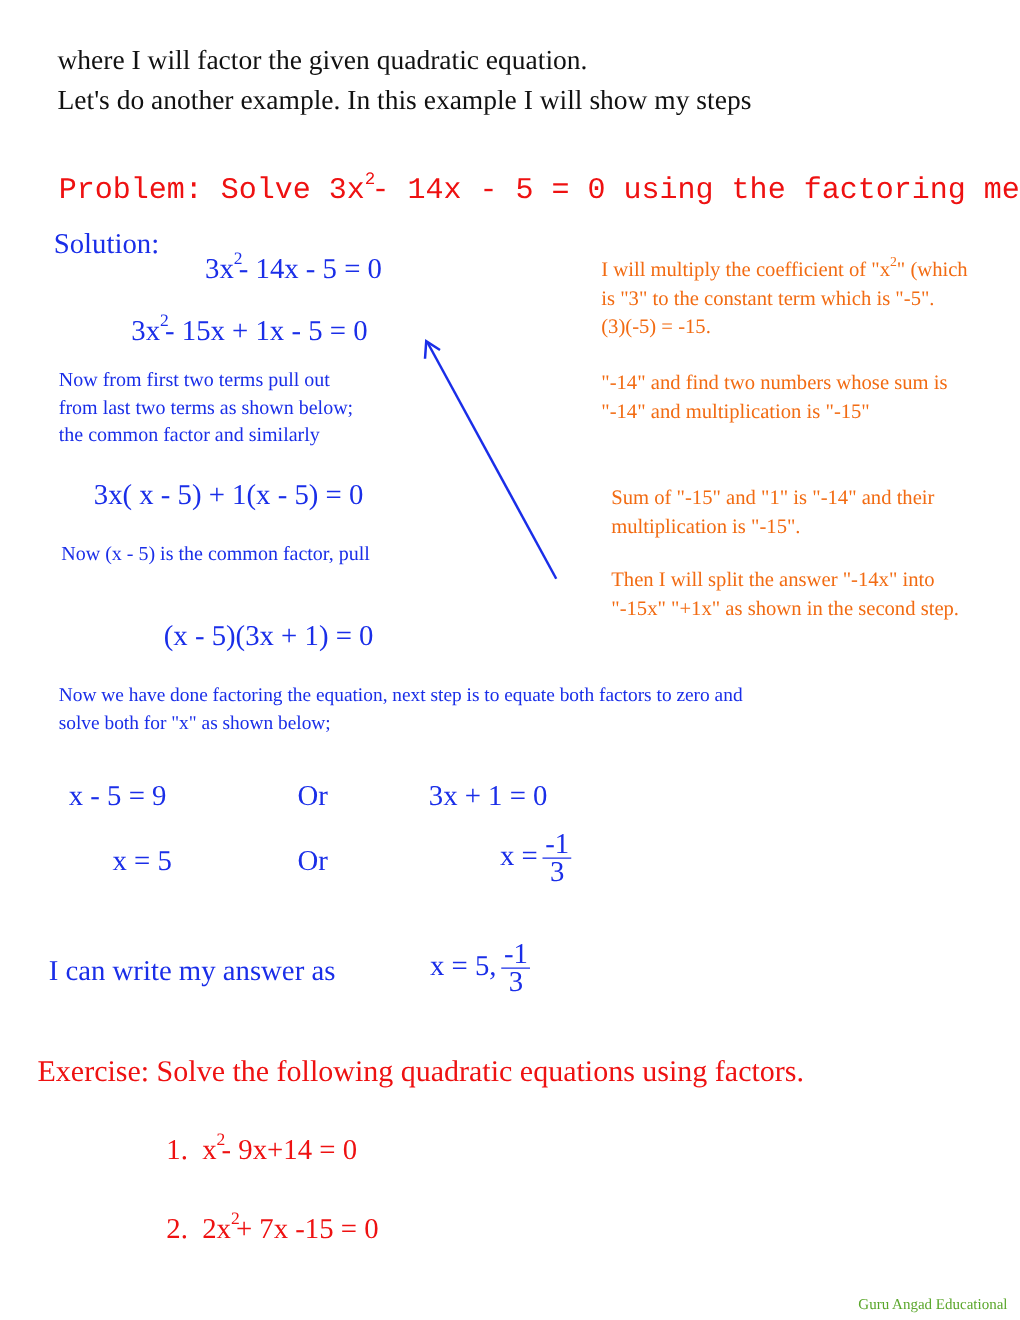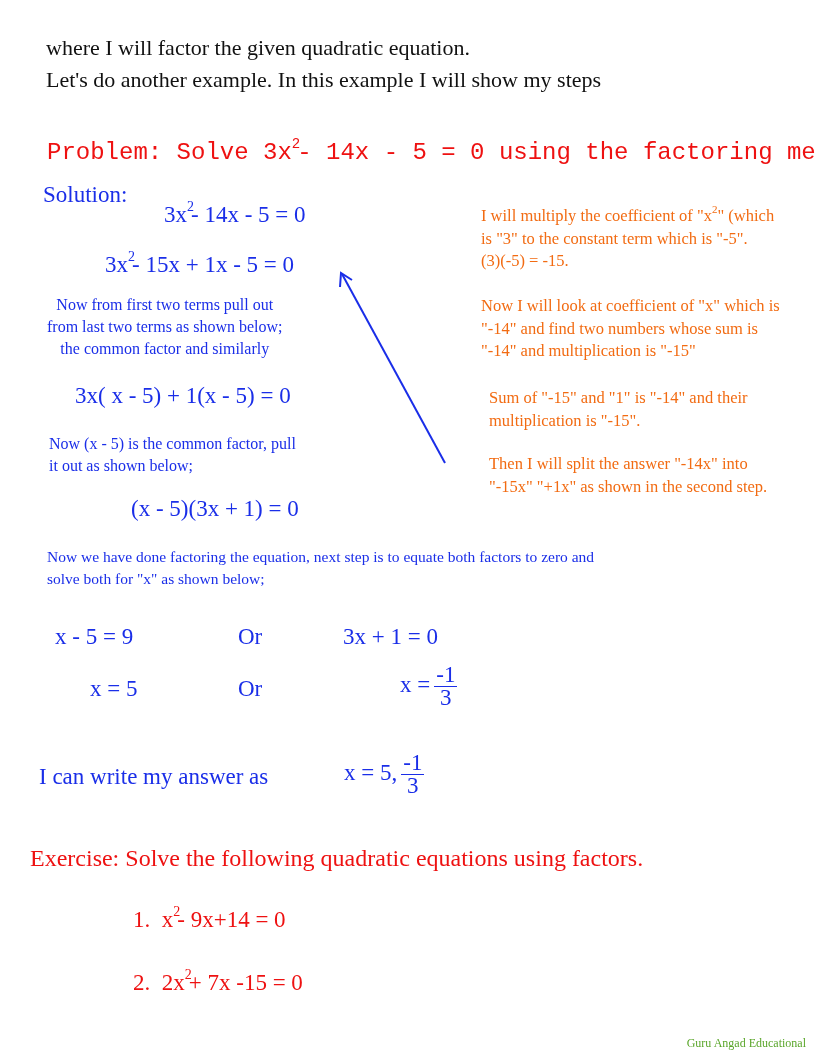--- a/index.html
+++ b/index.html
@@ -57,31 +57,30 @@
 </div>
 
 <div class="abs problem red"><span>Problem:  Solve  3x</span><sup>2</sup><span>- 14x - 5 = 0 using the factoring method.</span></div>
 
 <div class="abs solution-label blue">Solution:</div>
 
 <div class="abs eq blue" style="left:164px; top:202px;"><span>3x</span><sup>2</sup><span>- 14x - 5 = 0</span></div>
 
 <div class="abs eq blue" style="left:105px; top:252px;"><span>3x</span><sup>2</sup><span>- 15x + 1x - 5 = 0</span></div>
 
-<div class="abs note blue" style="left:47px; top:294px;text-align:center;">
+<div class="abs note blue" style="left:47px; top:294px;">
   <div>Now from first two terms pull out</div>
   <div>from last two terms as shown below;</div>
   <div>the common factor and similarly</div>
 </div>
 
 <div class="abs eq blue" style="left:75px; top:383px;">3x( x - 5) + 1(x - 5) = 0</div>
 
 <div class="abs note blue" style="left:49px; top:433px;">
   <div>Now (x - 5) is the common factor, pull</div>
-  <div>it out as shown below;</div>
 </div>
 
 <div class="abs eq blue" style="left:131px; top:496px;">(x - 5)(3x + 1) = 0</div>
 
 <div class="abs note blue" style="left:47px; top:546px; font-size:15.5px;">
   <div>Now we have done factoring the equation, next step is to equate both factors to zero and</div>
   <div>solve both for "x" as shown below;</div>
 </div>
 
 <div class="abs eq blue" style="left:55px; top:624px;">x - 5 = 9</div>
@@ -105,21 +104,20 @@
     </span>
 </div>
 
 <div class="abs note-orange orange" style="left:441px; top:205px;">
   <div><span>I will multiply the coefficient of "x</span><sup style="font-size:11px; vertical-align:8px; margin-right:0;">2</sup><span>" (which</span></div>
   <div>is "3" to the constant term which is "-5".</div>
   <div>(3)(-5) = -15.</div>
 </div>
 
 <div class="abs note-orange orange" style="left:441px; top:295px;">
-  <div>Now I will look at coefficient of "x" which is</div>
   <div>"-14" and find two numbers whose sum is</div>
   <div>"-14" and multiplication is "-15"</div>
 </div>
 
 <div class="abs note-orange orange" style="left:449px; top:387px;">
   <div>Sum of "-15" and "1" is "-14" and their</div>
   <div>multiplication is "-15".</div>
 </div>
 
 <div class="abs note-orange orange" style="left:449px; top:453px;">

